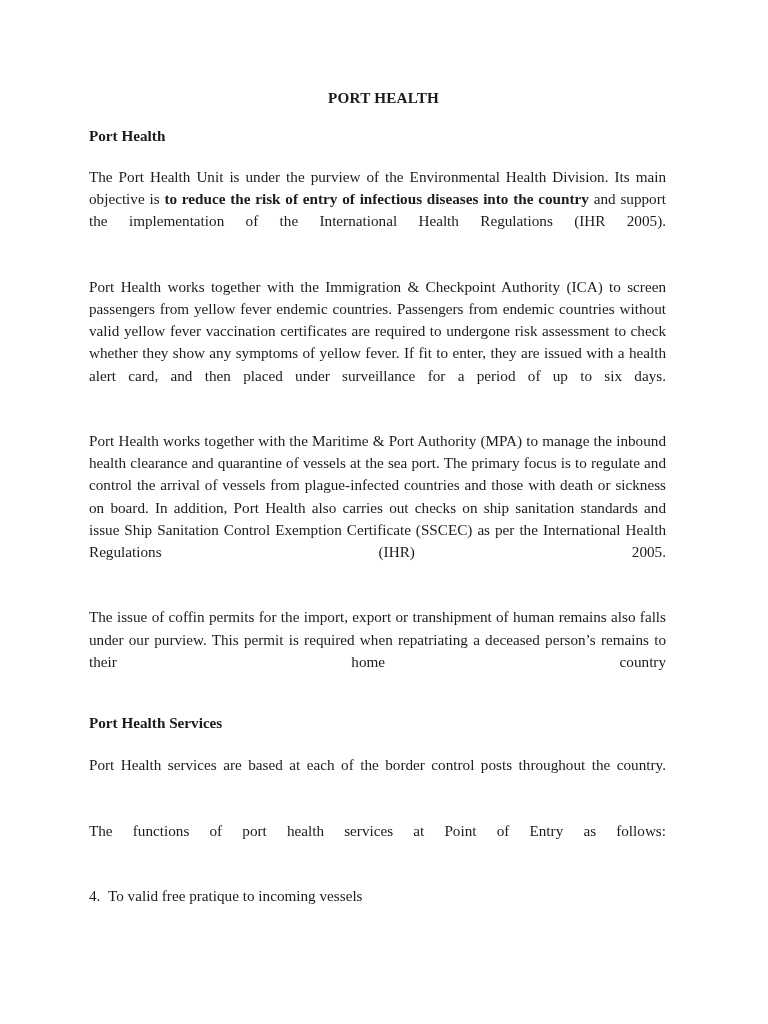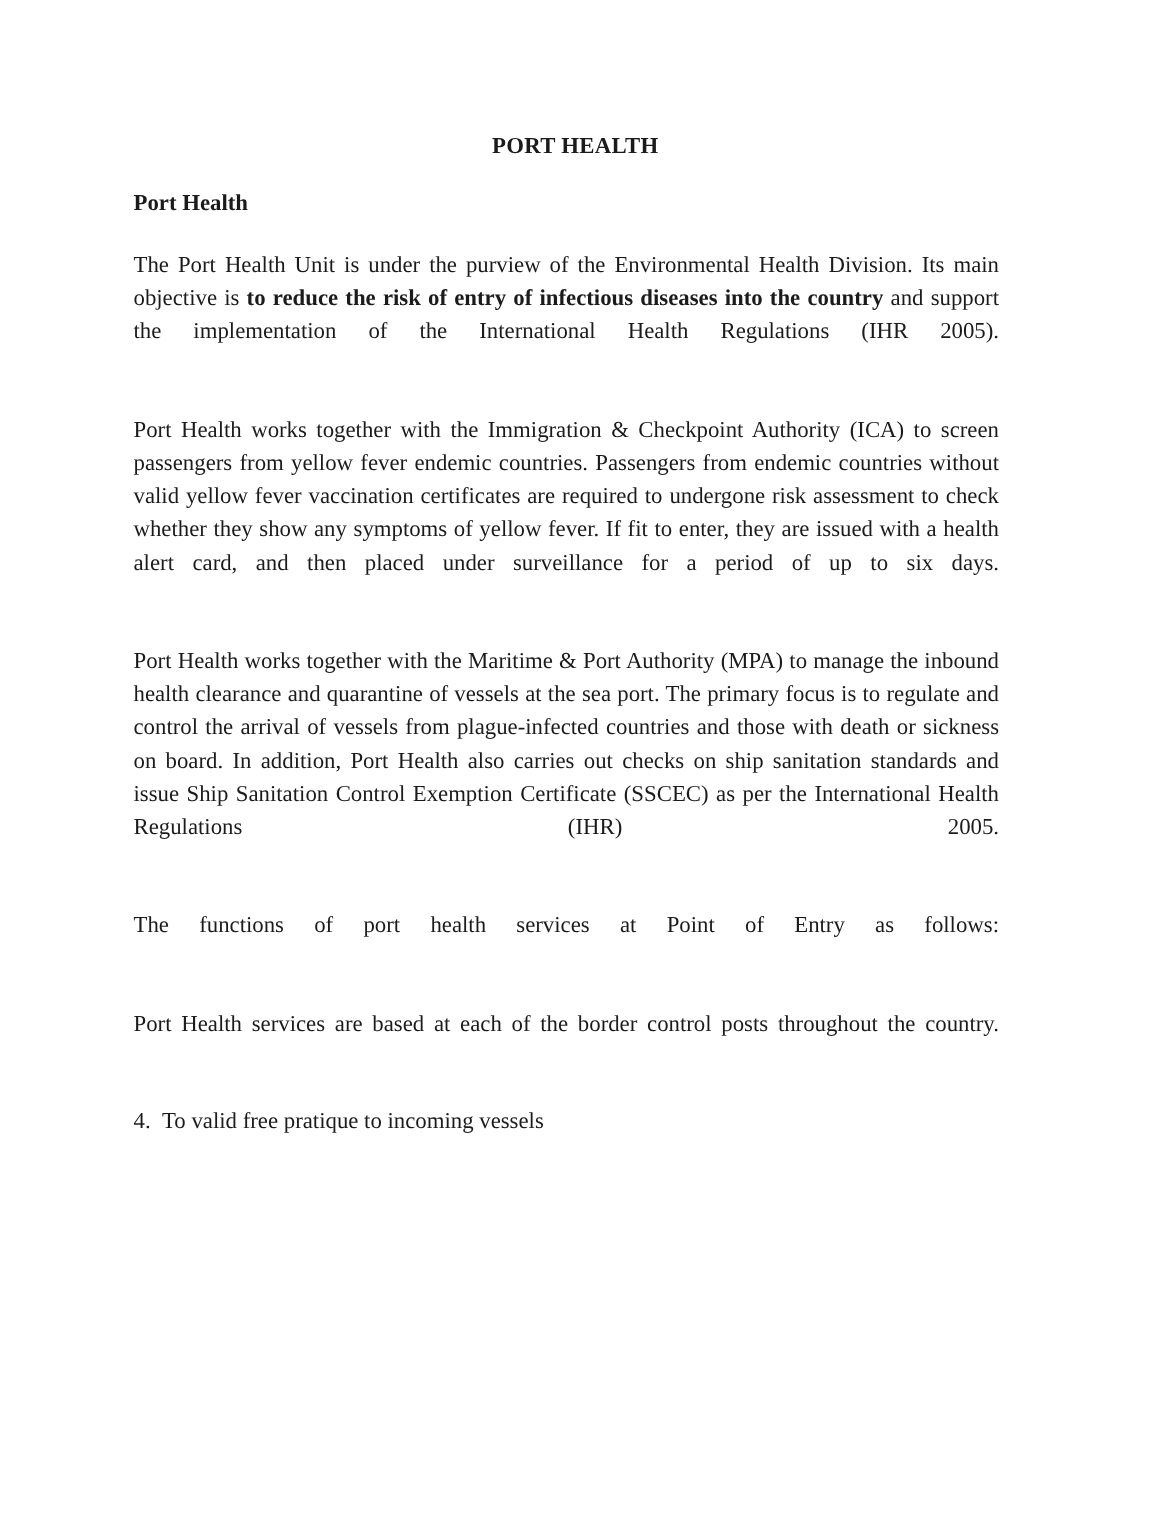--- a/index.html
+++ b/index.html
@@ -110,25 +110,27 @@
     <div class="doc-title">PORT HEALTH</div>
 
     <div class="section-heading">Port Health</div>
 
     <p class="para first-body"><span>The Port Health Unit is under the purview of the Environmental Health Division. Its main objective is </span><span class="bold-run">to reduce the risk of entry of infectious diseases into the country</span><span> and support the implementation of the International Health Regulations (IHR 2005).</span></p>
 
     <p class="para">Port Health works together with the Immigration &amp; Checkpoint Authority (ICA) to screen passengers from yellow fever endemic countries. Passengers from endemic countries without valid yellow fever vaccination certificates are required to undergone risk assessment to check whether they show any symptoms of yellow fever. If fit to enter, they are issued with a health alert card, and then placed under surveillance for a period of up to six days.</p>
 
     <p class="para">Port Health works together with the Maritime &amp; Port Authority (MPA) to manage the inbound health clearance and quarantine of vessels at the sea port. The primary focus is to regulate and control the arrival of vessels from plague-infected countries and those with death or sickness on board. In addition, Port Health also carries out checks on ship sanitation standards and issue Ship Sanitation Control Exemption Certificate (SSCEC) as per the International Health Regulations (IHR) 2005.</p>
 
+    <p class="para">The issue of coffin permits for the import, export or transhipment of human remains also falls under our purview. This permit is required when repatriating a deceased person’s remains to their home country</p>
 
+    <div class="section-heading">Port Health Services</div>
+
+    <p class="para">Port Health services are based at each of the border control posts throughout the country.</p>
 
     <p class="para">The functions of port health services at Point of Entry as follows:</p>
-
-    <p class="para">Port Health services are based at each of the border control posts throughout the country.</p>
 
     <ul class="numbered-list">
       <li>
         <span class="li-num">4.</span><span class="li-text">To valid free pratique to incoming vessels</span>
       </li>
     </ul>
 
   </div>
 </div>
 

